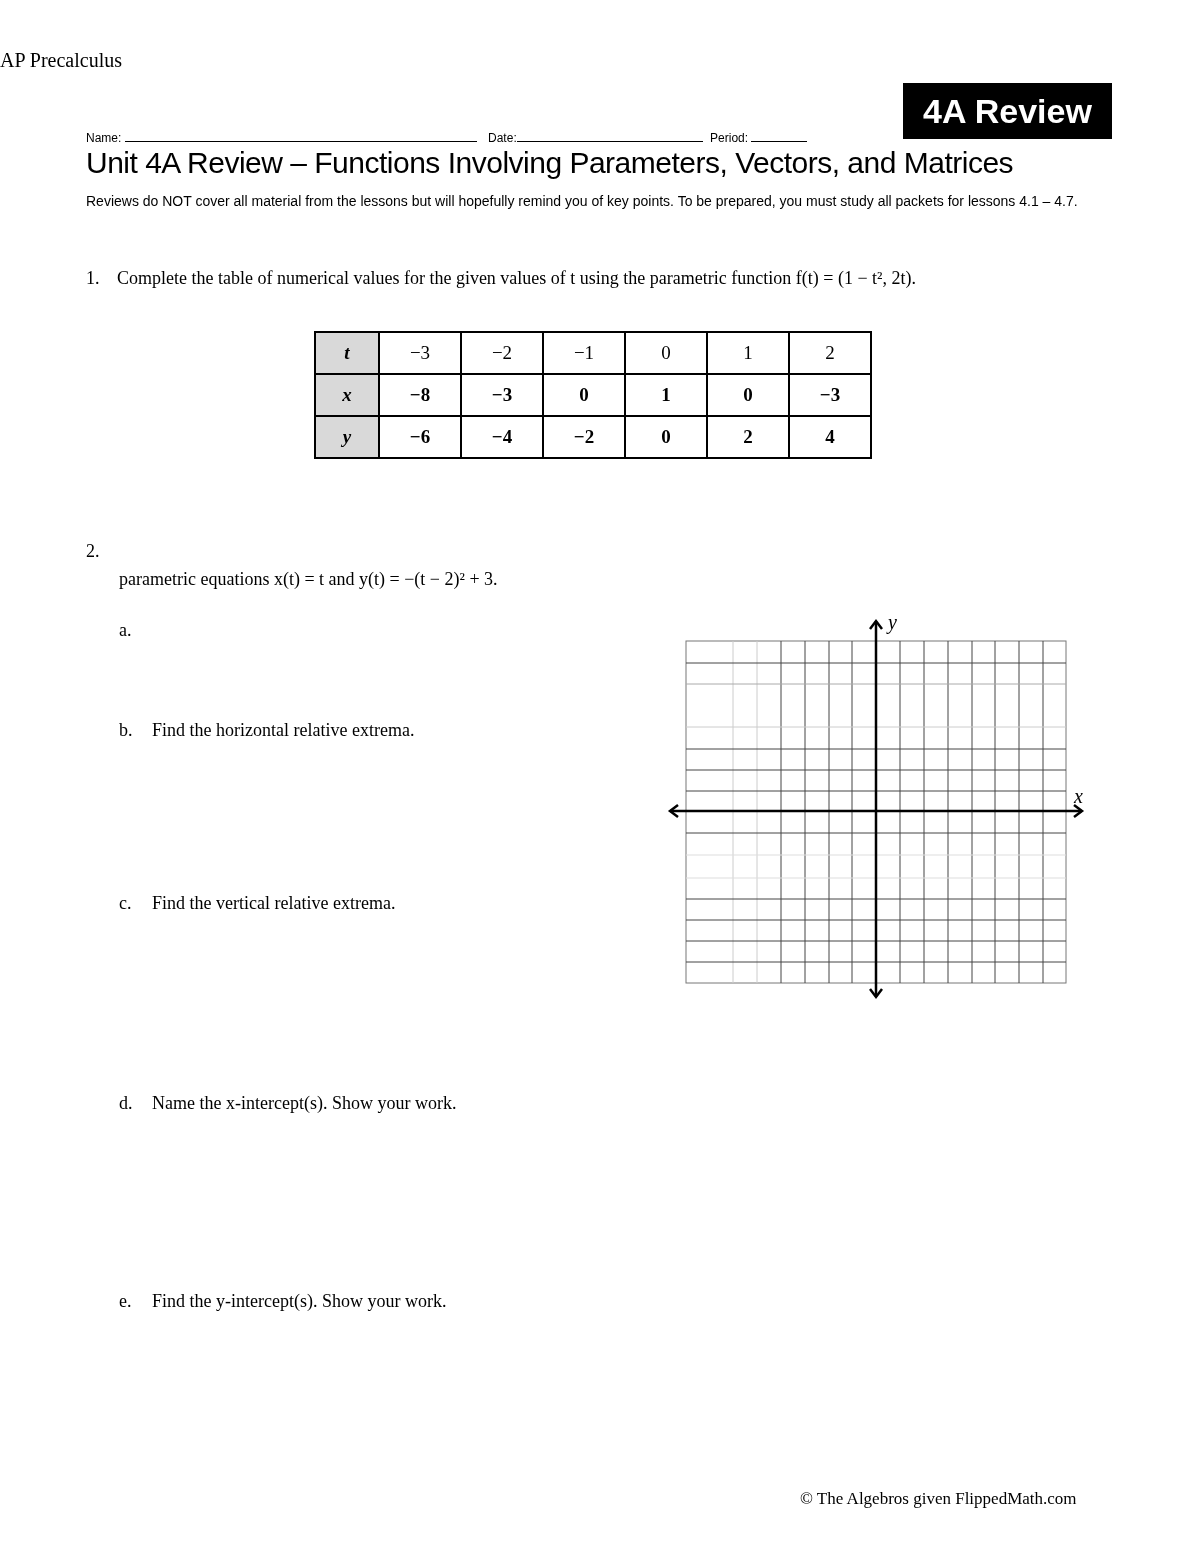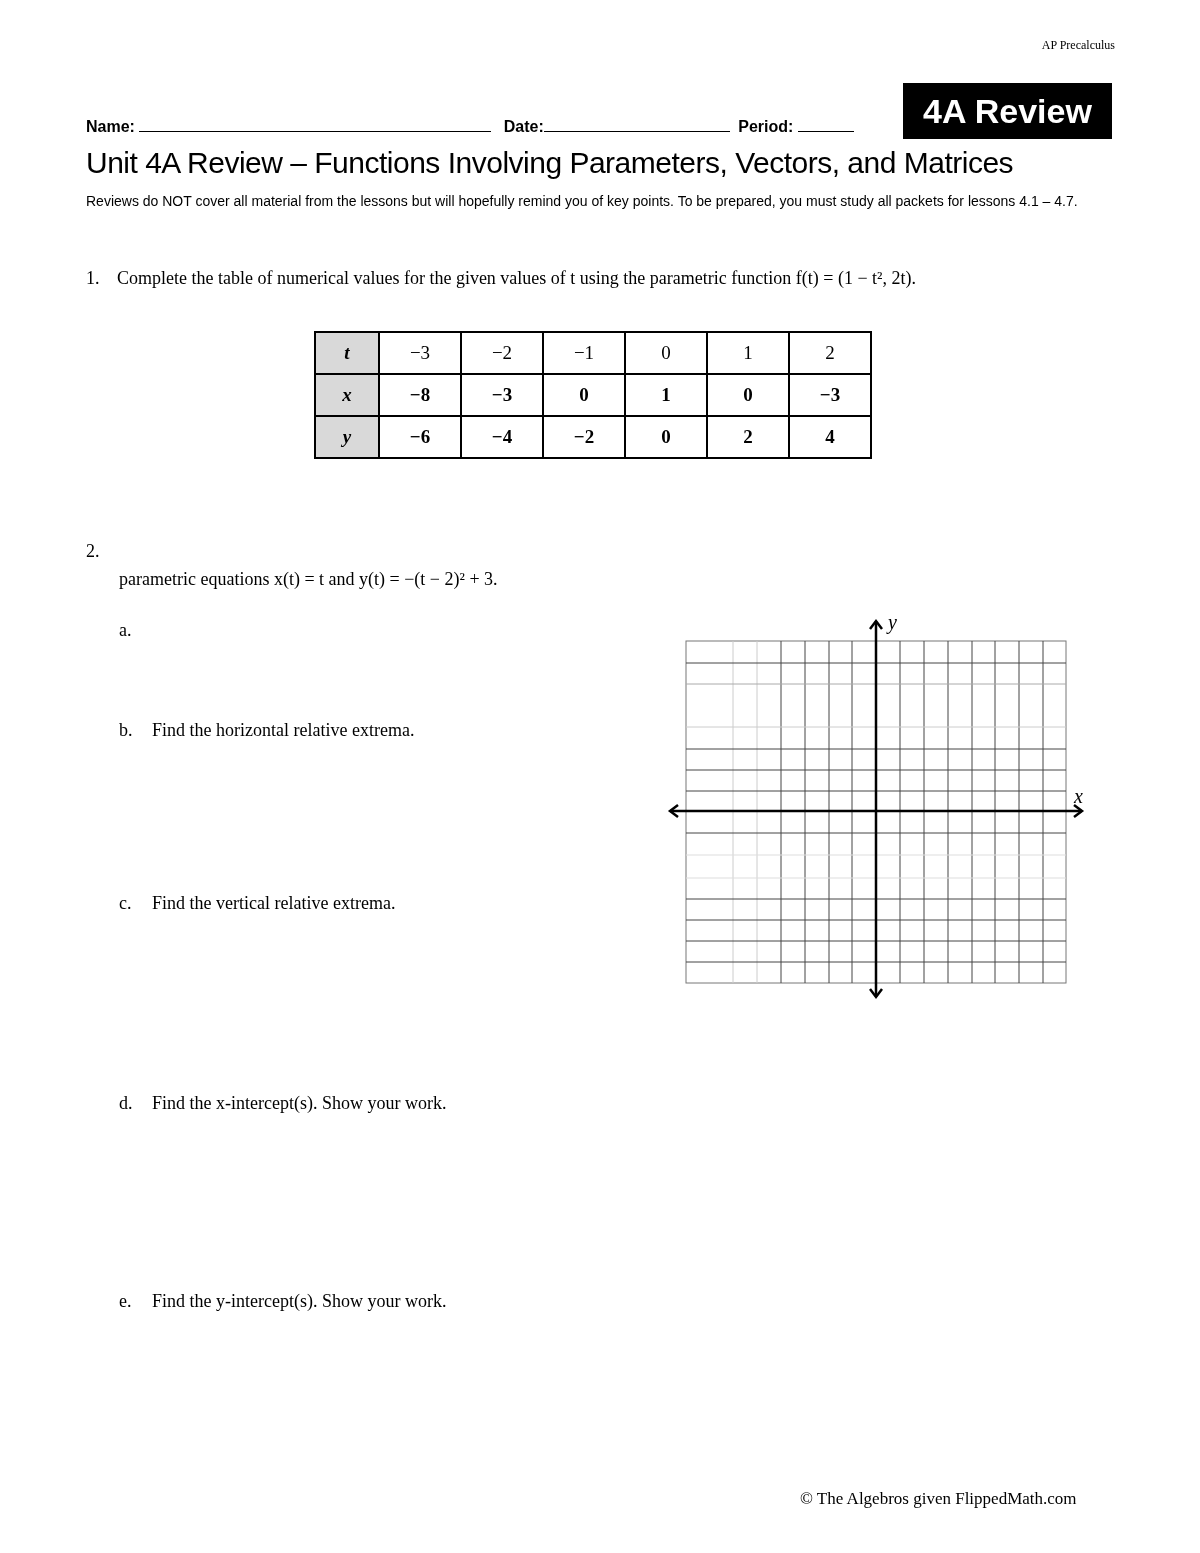--- a/index.html
+++ b/index.html
@@ -1,21 +1,21 @@
 <!DOCTYPE html>
 <html><head>
 <meta charset="utf-8">
 <style>
   html,body{margin:0;padding:0;background:#fff;}
   body{width:1200px;height:1553px;position:relative;overflow:hidden;color:#000;}
   .abs{position:absolute;}
   .serif{font-family:"Liberation Serif","DejaVu Serif",serif;}
   .sans{font-family:"Liberation Sans","DejaVu Sans",sans-serif;}
-  .course{left:0;width:1115px;top:38px;text-align:right;font-size:12px;}
-  .hdr{top:111px;left:86px;font-size:16px;font-weight:bold;}
+  .course{left:0;width:1115px;top:49px;text-align:left;font-size:20px;}
+  .hdr{top:121px;left:86px;font-size:12px;}
   .hdr .line{display:inline-block;border-bottom:1.5px solid #000;height:20px;vertical-align:baseline;}
   .badge{left:903px;top:83px;width:209px;height:56px;background:#000;color:#fff;font-size:34px;font-weight:bold;text-align:center;line-height:56px;}
   .title{left:86px;top:146px;font-size:30px;font-weight:normal;letter-spacing:-0.5px;white-space:nowrap;}
   .intro{left:86px;top:188px;width:1040px;font-size:14px;line-height:27px;}
   .q{font-size:18px;line-height:28px;}
   .q .num{position:absolute;left:0;}
   .q .txt{position:absolute;left:31px;}
   table.tbl{border-collapse:collapse;position:absolute;left:314px;top:331px;}
   table.tbl td{border:2px solid #000;width:80px;height:40px;text-align:center;font-family:"Liberation Serif","DejaVu Serif",serif;font-size:19px;padding:0;}
   table.tbl td.hd{background:#d9d9d9;width:62px;font-weight:bold;font-style:italic;}
@@ -91,21 +91,21 @@
 <div class="abs serif sub" style="left:119px;top:717px;width:500px;height:28px;">
   <span class="lbl">b.</span>
   <span class="stxt">Find the horizontal relative extrema.</span>
 </div>
 <div class="abs serif sub" style="left:119px;top:890px;width:500px;height:28px;">
   <span class="lbl">c.</span>
   <span class="stxt">Find the vertical relative extrema.</span>
 </div>
 <div class="abs serif sub" style="left:119px;top:1090px;width:500px;height:28px;">
   <span class="lbl">d.</span>
-  <span class="stxt">Find the x-intercept(s).  Show your work.</span>
+  <span class="stxt">Name the x-intercept(s).  Show your work.</span>
 </div>
 <div class="abs serif sub" style="left:119px;top:1288px;width:500px;height:28px;">
   <span class="lbl">e.</span>
   <span class="stxt">Find the y-intercept(s).  Show your work.</span>
 </div>
 
 <svg class="abs" style="left:660px;top:605px;" width="440" height="400">
   <g stroke="#444" stroke-width="1" fill="none">
     <rect x="26" y="36" width="380" height="342" stroke="#777"></rect>
 

